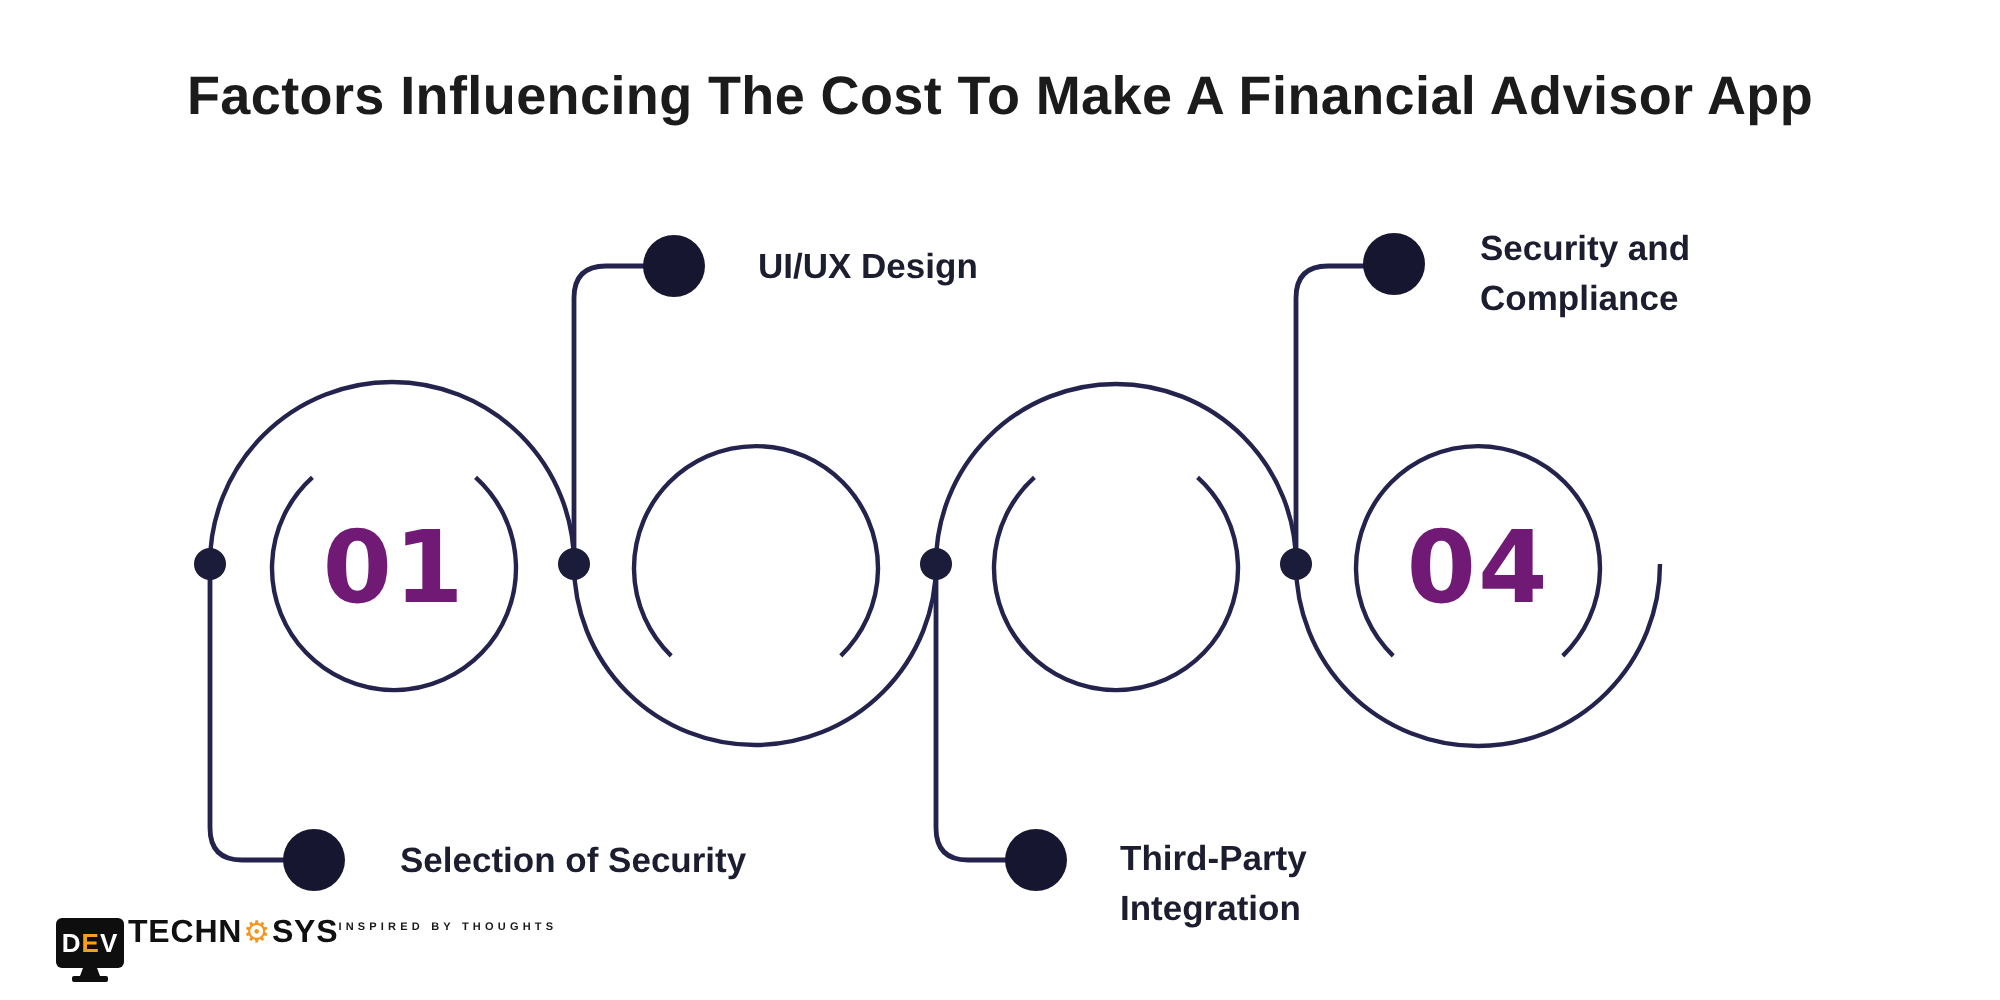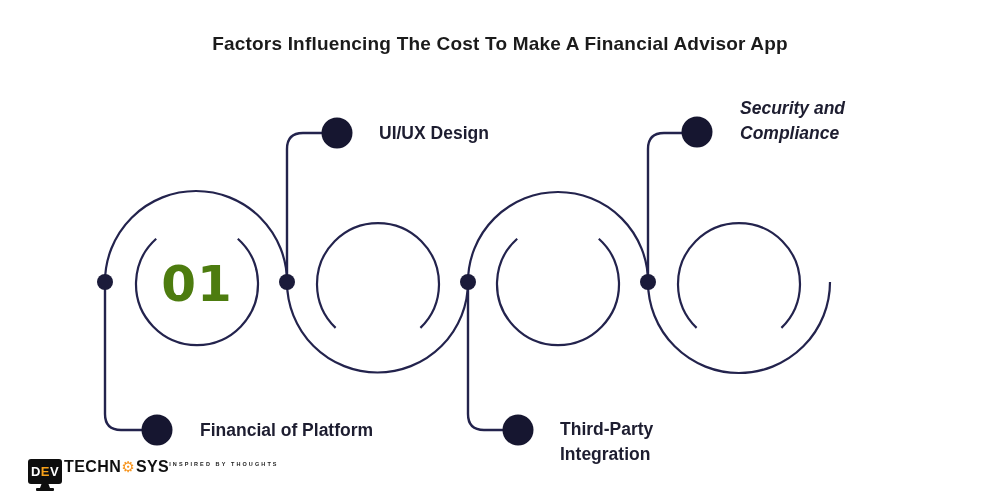--- a/index.html
+++ b/index.html
@@ -4,37 +4,37 @@
 <style>
   html,body{margin:0;padding:0;}
   body{
     width:1000px;height:500px;position:relative;overflow:hidden;
     background:#ffffff;
     font-family:"Liberation Sans","DejaVu Sans",sans-serif;
   }
   .stage{position:absolute;inset:0;width:1000px;height:500px;}
   .title{
     position:absolute;left:0;top:33px;width:1000px;text-align:center;
-    font-size:19px;font-weight:700;color:#1b1b1b;letter-spacing:.2px;
+    font-size:27px;font-weight:700;color:#1b1b1b;letter-spacing:.2px;
   }
   svg.diagram{position:absolute;left:0;top:0;}
   .step-number{
     position:absolute;width:140px;text-align:center;
     font-family:"DejaVu Sans","Liberation Sans",sans-serif;
-    font-size:50px;font-weight:700;color:#4d7c0f;line-height:60px;letter-spacing:1px;
+    font-size:50px;font-weight:700;color:#701a75;line-height:60px;letter-spacing:1px;
   }
   .num-01{left:127px;top:254px;}
   .num-02{left:308px;top:254px;}
   .num-03{left:488px;top:254px;}
   .num-04{left:669px;top:254px;}
   .step-label{
     position:absolute;font-size:17.5px;font-weight:700;color:#1d1d30;line-height:25px;
   }
   .lbl-uiux{left:379px;top:121px;}
-  .lbl-security{left:740px;top:96px;width:118px;font-style:italic;}
+  .lbl-security{left:740px;top:112px;width:118px;}
   .lbl-selection{left:200px;top:418px;white-space:nowrap;}
   .lbl-thirdparty{left:560px;top:417px;width:118px;}
   
   .logo{position:absolute;left:28px;top:459px;display:flex;align-items:flex-start;}
   .monitor{display:flex;flex-direction:column;align-items:center;}
   .monitor-screen{
     width:34px;height:25px;background:#0e0e0e;border-radius:3px;
     display:flex;align-items:center;justify-content:center;
     color:#ffffff;font-size:13px;font-weight:700;letter-spacing:.5px;
   }
@@ -77,22 +77,23 @@
     <circle cx="468" cy="282" r="8" fill="#1b1b3a"></circle>
     <circle cx="648" cy="282" r="8" fill="#1b1b3a"></circle>
 
     <circle cx="157" cy="430" r="15.5" fill="#161630"></circle>
     <circle cx="337" cy="133" r="15.5" fill="#161630"></circle>
     <circle cx="518" cy="430" r="15.5" fill="#161630"></circle>
     <circle cx="697" cy="132" r="15.5" fill="#161630"></circle>
   </svg>
 
   <div class="step-number num-01">01</div>
+  <div class="step-number num-04">04</div>
 
-  <div class="step-label lbl-selection">Financial of Platform</div>
+  <div class="step-label lbl-selection">Selection of Security</div>
   <div class="step-label lbl-thirdparty">Third-Party Integration</div>
   <div class="step-label lbl-uiux">UI/UX Design</div>
   <div class="step-label lbl-security">Security and Compliance</div>
 
   <div class="logo">
     <div class="monitor">
       <div class="monitor-screen">
         <span>D</span>
           <span class="e">E</span>
           <span>V</span>

